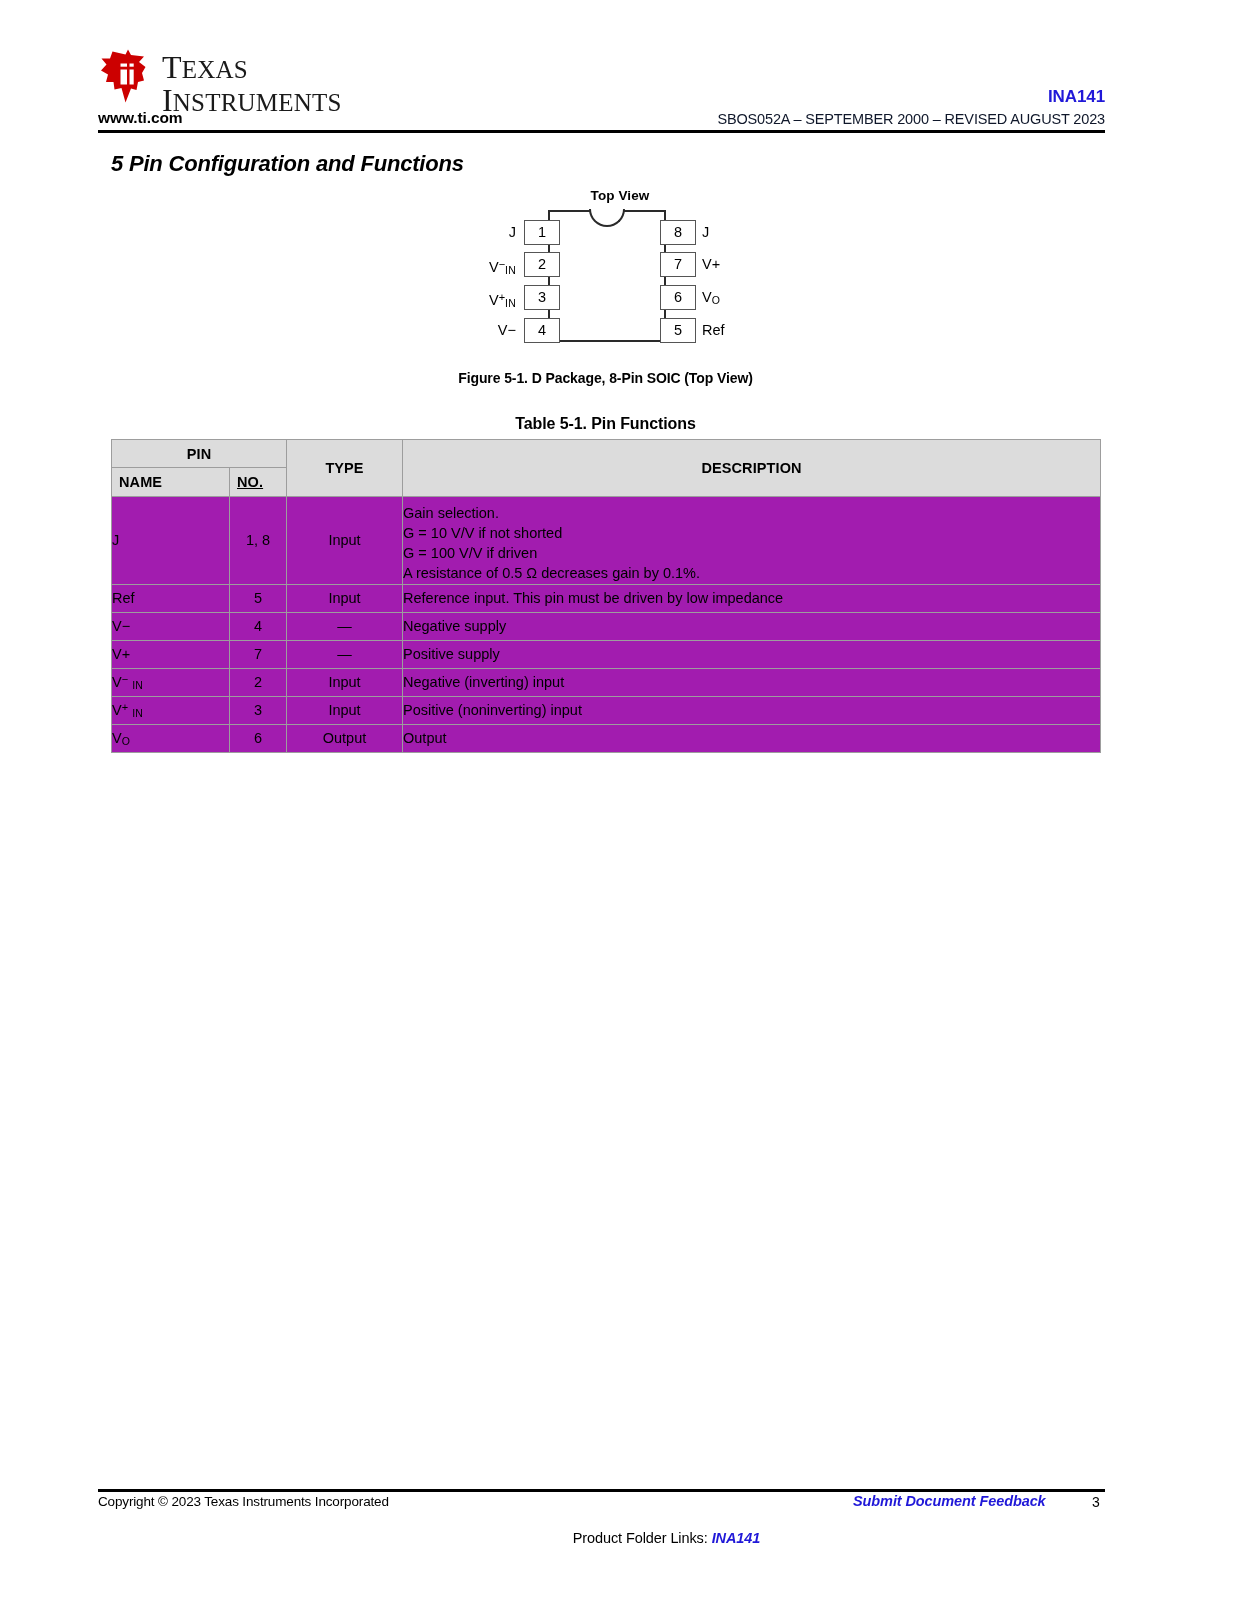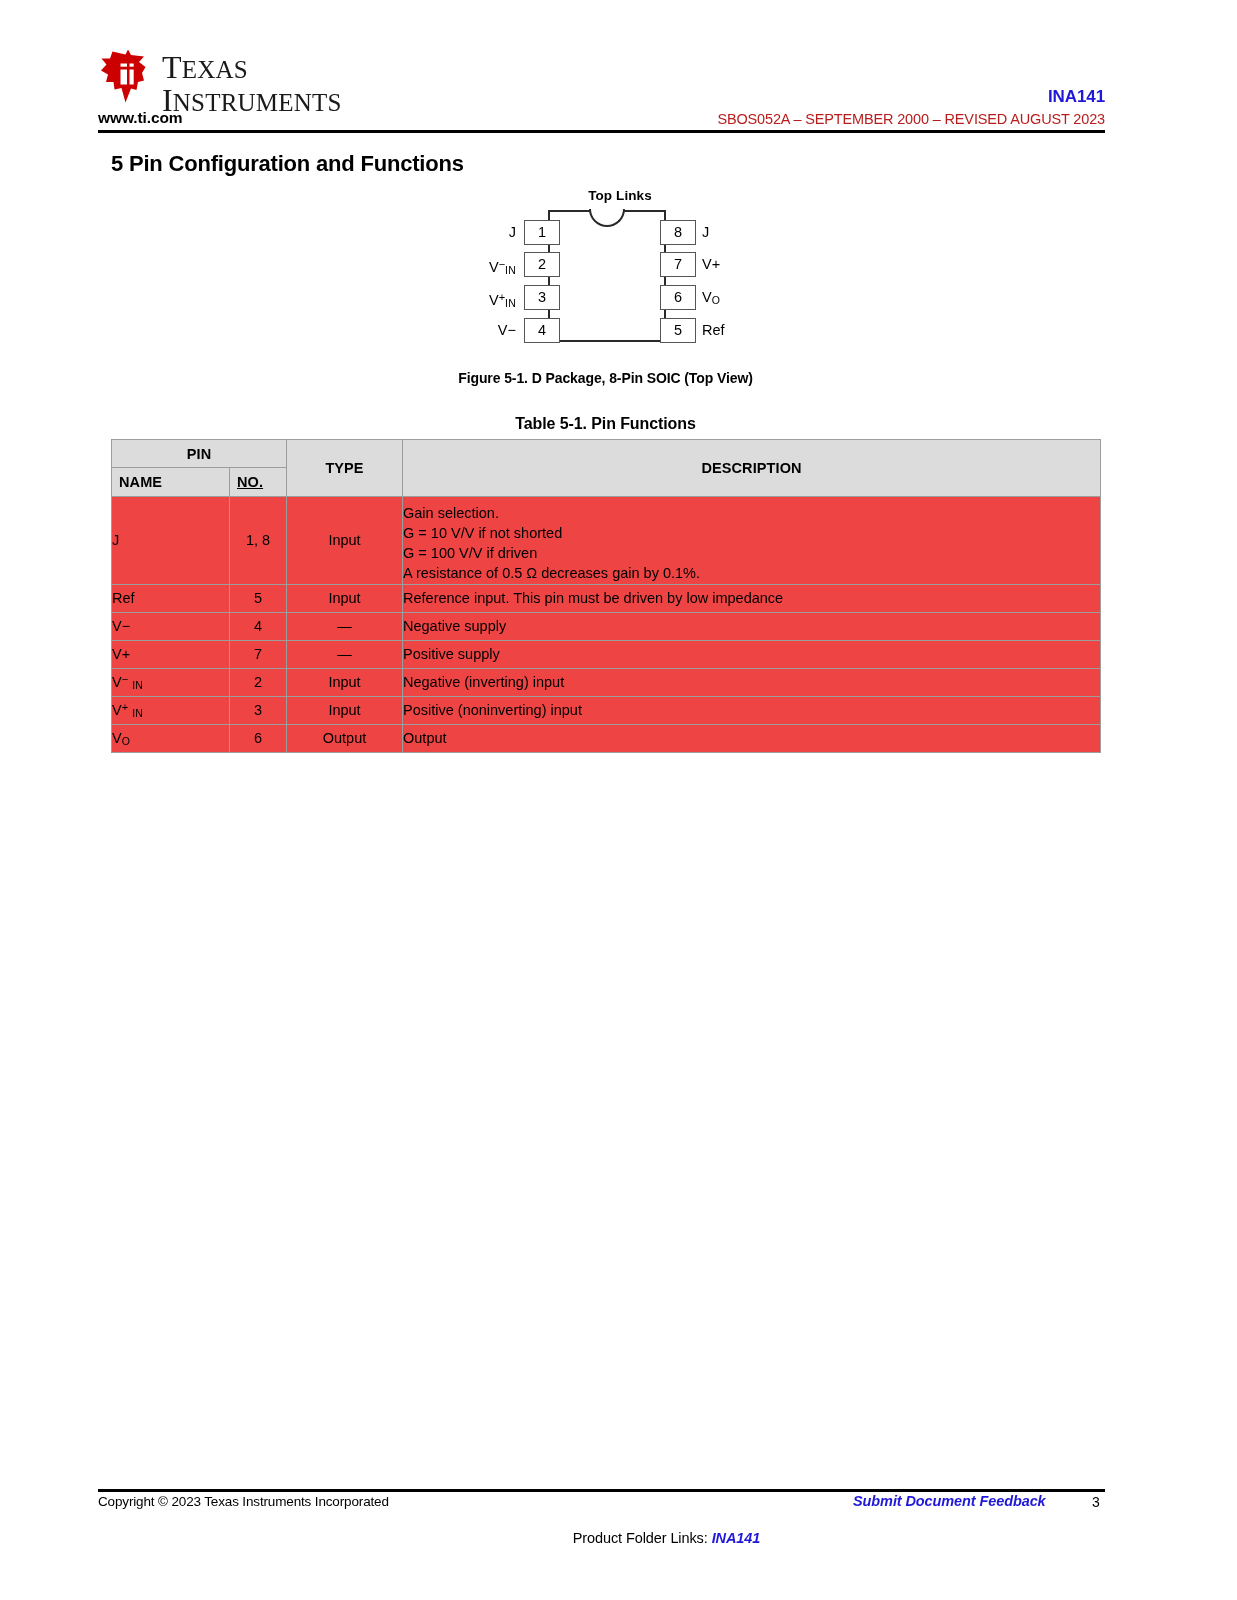--- a/index.html
+++ b/index.html
@@ -78,41 +78,42 @@
     font-size: 17px;
     font-weight: bold;
     color: #2018d8;
     letter-spacing: -0.1px;
   }
   .doc-line {
     position: absolute;
     right: 0;
     top: 63px;
     font-size: 14.5px;
-    color: #b91c1c;
+    color: #0f172a;
     letter-spacing: -0.15px;
     white-space: nowrap;
   }
   .header-rule {
     position: absolute;
     left: 98px;
     top: 130px;
     width: 1007px;
     height: 3px;
     background: #000;
   }
 
   
   .section-title {
     position: absolute;
     left: 111px;
     top: 151px;
     font-size: 22px;
     font-weight: bold;
     letter-spacing: -0.2px;
+    font-style: italic;
   }
 
   
   .diagram {
     position: absolute;
     left: 430px;
     top: 188px;
     width: 380px;
     height: 170px;
   }
@@ -230,21 +231,21 @@
     font-weight: bold;
     text-align: center;
     font-size: 14.5px;
     letter-spacing: 0.1px;
   }
   .th-pin   { height: 27px; }
   .th-sub   { height: 28px; }
   .th-type  { }
   .th-desc  { }
   .pin-table tbody td {
-    background: #ef4444;
+    background: #a21caf;
     height: 27px;
   }
   .cell-pad-l { padding-left: 7px; text-align: left; }
   .cell-center { text-align: center; }
   .desc-cell { padding: 5px 0 5px 7px; line-height: 1.39; }
   .name-cell sup { font-size: 11px; vertical-align: 4px; }
   .name-cell sub { font-size: 10.5px; vertical-align: -2px; letter-spacing: 0.2px; }
   .desc-line { display: block; }
   .tall-row td { height: 92px; }
   .tall-row .cell-pad-l,
@@ -324,21 +325,21 @@
 
     <div class="ti-url">www.ti.com</div>
     <div class="part-number">INA141</div>
     <div class="doc-line">SBOS052A – SEPTEMBER 2000 – REVISED AUGUST 2023</div>
   </div>
   <div class="header-rule"></div>
 
   <div class="section-title">5 Pin Configuration and Functions</div>
 
   <div class="diagram">
-    <div class="topview-label">Top Links</div>
+    <div class="topview-label">Top View</div>
     <div class="pkg-body"></div>
     <div class="notch"></div>
 
     <div class="pin-box pin-left prow0">1</div>
     <div class="pin-label lab-left prow0" style="top:32px;">J</div>
 
     <div class="pin-box pin-left prow1">2</div>
     <div class="pin-label lab-left" style="top:64px;">V<sup>−</sup><sub>IN</sub></div>
 
     <div class="pin-box pin-left prow2">3</div>

